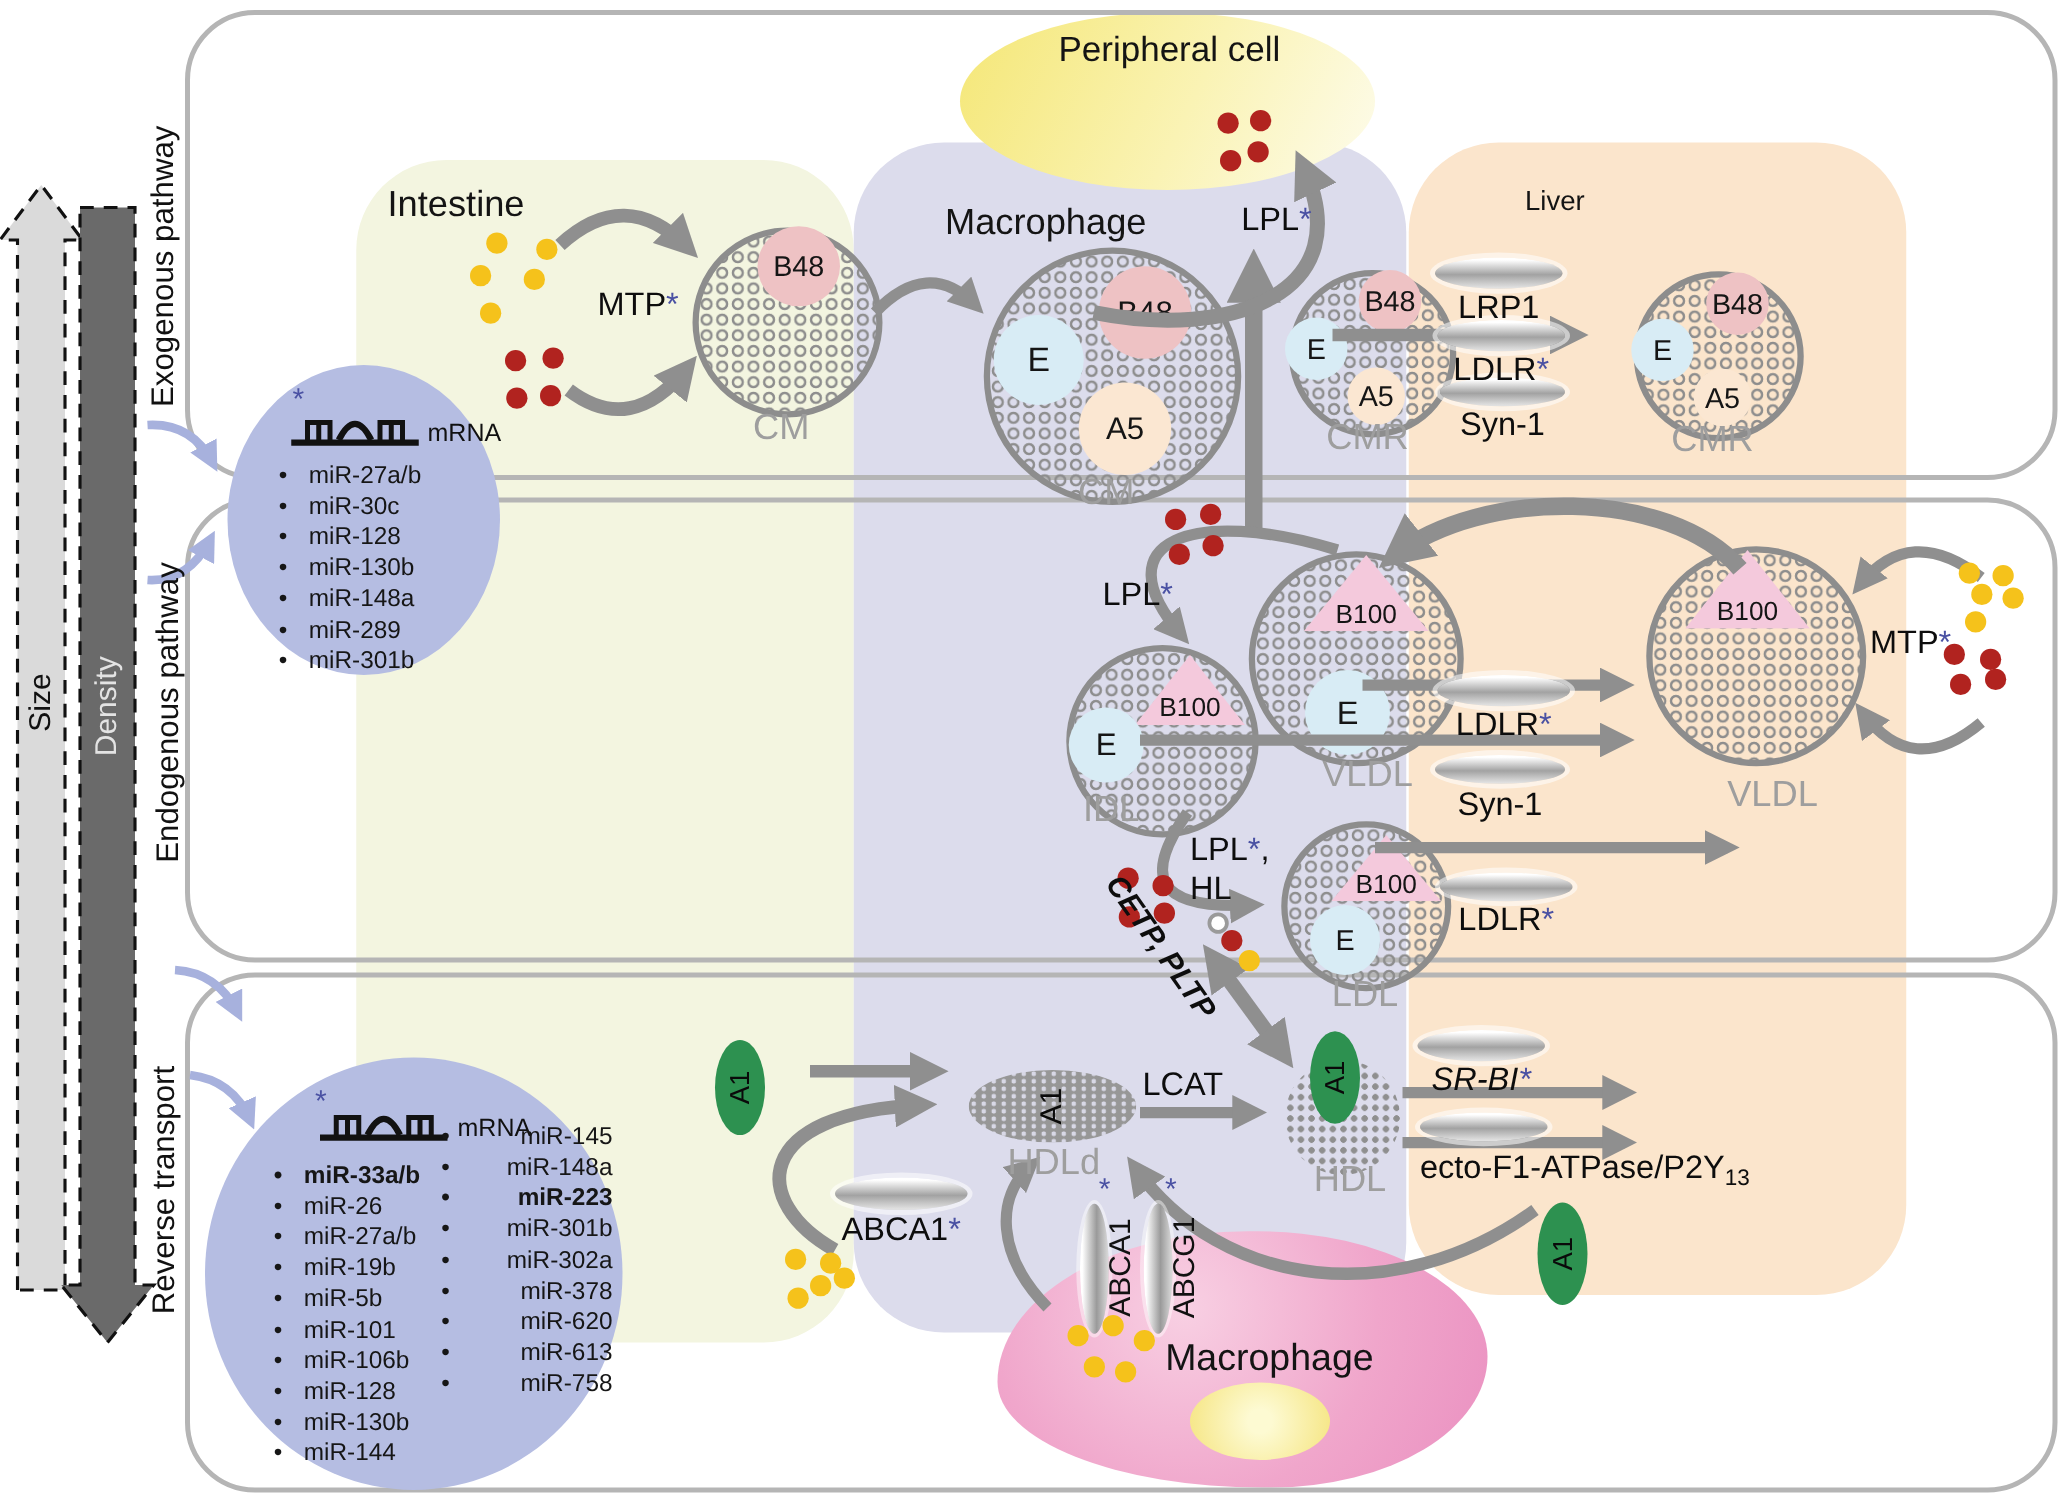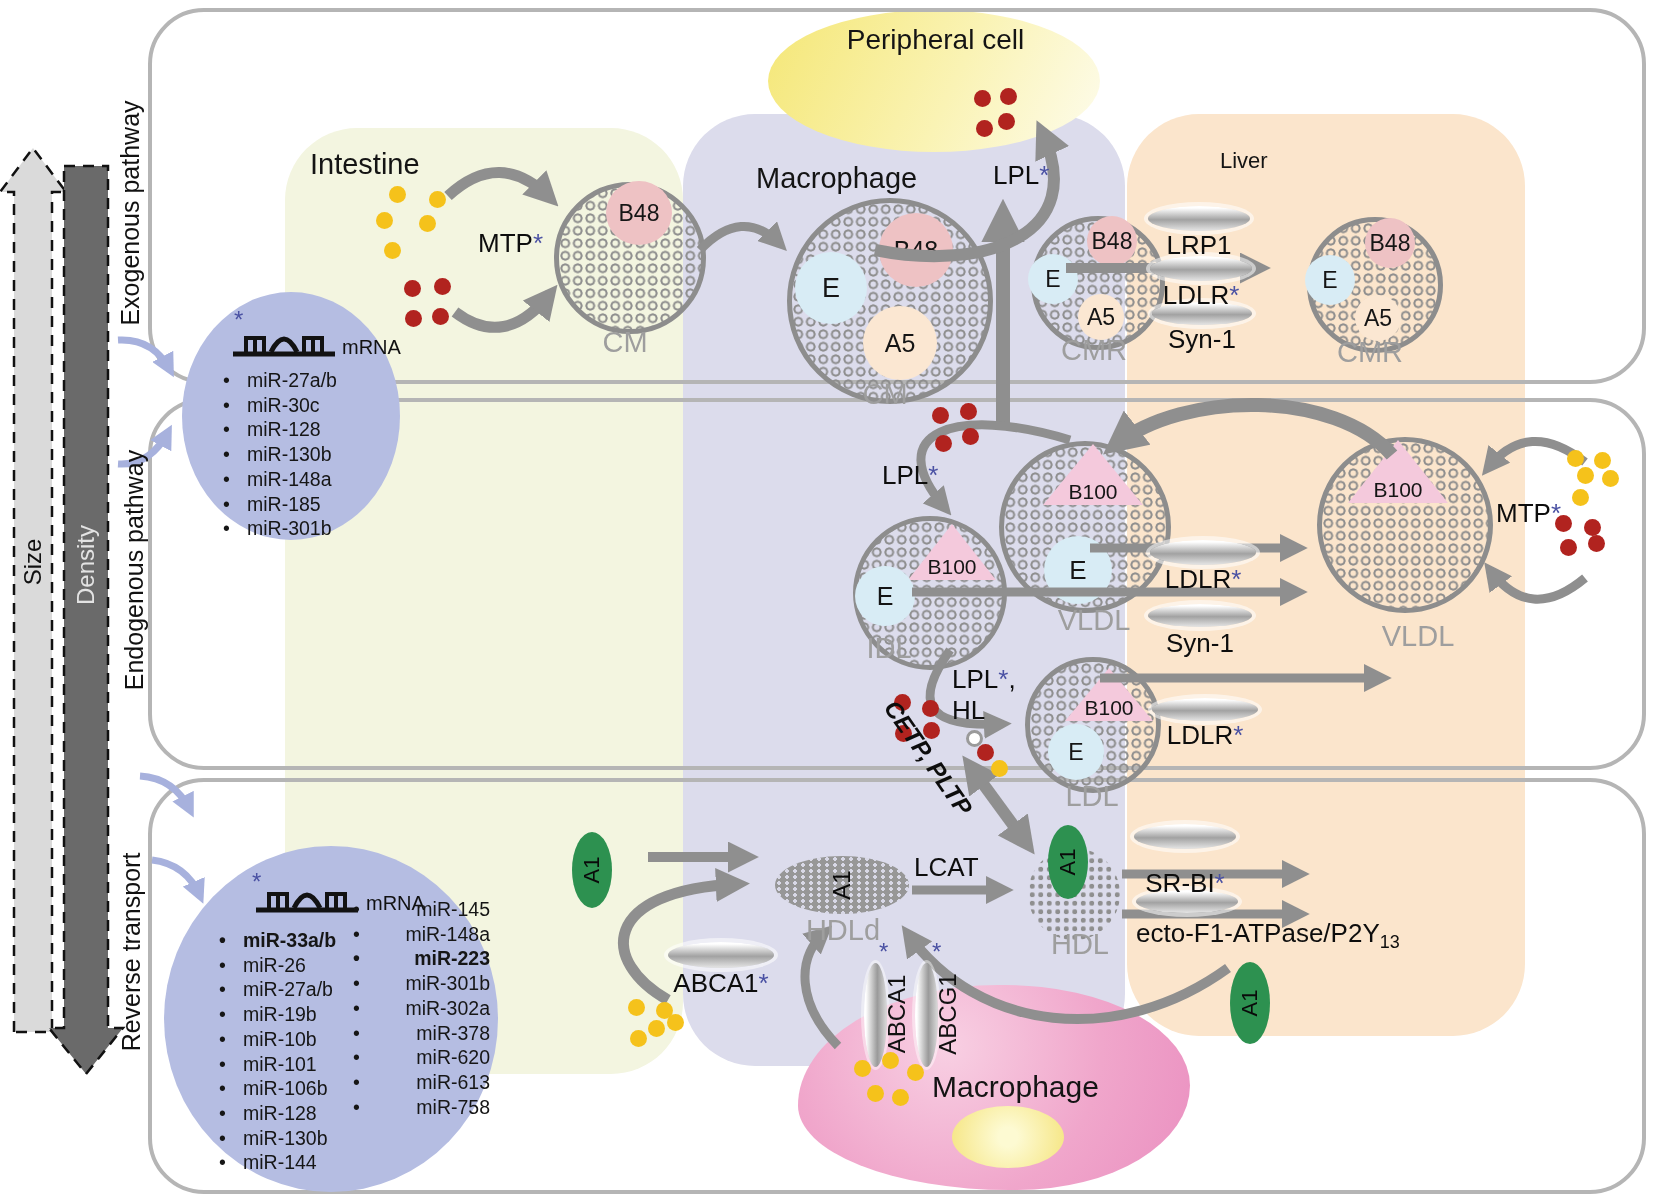--- a/index.html
+++ b/index.html
@@ -152,38 +152,38 @@
     <path d="M41 26 Q54 0 67 26" stroke-width="5"></path>
     <path d="M74 26 V12 H92 V26 M83 12 V26" stroke-width="4"></path>
   </svg>
   <div class="mhead mhead-mrna" style="left:342px;top:336px;">mRNA</div>
   <ul class="mlist" style="left:220px;top:368px;">
     <li>miR-27a/b</li>
     <li>miR-30c</li>
     <li>miR-128</li>
     <li>miR-130b</li>
     <li>miR-148a</li>
-    <li>miR-185</li>
+    <li>miR-289</li>
     <li>miR-301b</li>
   </ul>
 
   <div class="mhead mhead-star star" style="left:252px;top:868px;">*</div>
   <svg class="icon-mrna" style="left:252px;top:882px;" width="110" height="32" viewBox="0 0 108 32">
     <path d="M3 28 H105" stroke-width="5"></path>
     <path d="M16 26 V12 H34 V26 M25 12 V26" stroke-width="4"></path>
     <path d="M41 26 Q54 0 67 26" stroke-width="5"></path>
     <path d="M74 26 V12 H92 V26 M83 12 V26" stroke-width="4"></path>
   </svg>
   <div class="mhead mhead-mrna" style="left:366px;top:892px;">mRNA</div>
   <ul class="mlist" style="left:216px;top:928px;width:140px;">
     <li class="bold">miR-33a/b</li>
     <li>miR-26</li>
     <li>miR-27a/b</li>
     <li>miR-19b</li>
-    <li>miR-10b</li>
+    <li>miR-5b</li>
     <li>miR-101</li>
     <li>miR-106b</li>
     <li>miR-128</li>
     <li>miR-130b</li>
     <li>miR-144</li>
   </ul>
   <ul class="mlist" style="left:350px;top:897px;width:140px;text-align:right;">
     <li>miR-145</li>
     <li>miR-148a</li>
     <li class="bold">miR-223</li>
@@ -262,21 +262,21 @@
   <div class="rlabel" style="left:1152px;top:324px;width:100px;"><span>Syn-1</span></div>
 
   <div class="receptor" style="left:1150px;top:540px;width:106px;height:25px;"></div>
   <div class="rlabel" style="left:1150px;top:564px;width:106px;"><span>LDLR</span><span class="star">*</span></div>
   <div class="receptor" style="left:1148px;top:604px;width:104px;height:23px;"></div>
   <div class="rlabel" style="left:1148px;top:628px;width:104px;"><span>Syn-1</span></div>
   <div class="receptor" style="left:1152px;top:698px;width:106px;height:23px;"></div>
   <div class="rlabel" style="left:1152px;top:720px;width:106px;"><span>LDLR</span><span class="star">*</span></div>
 
   <div class="receptor" style="left:1134px;top:824px;width:102px;height:25px;"></div>
-  <div class="rlabel" style="left:1134px;top:868px;width:102px;"><span>SR-BI</span><span class="star">*</span></div>
+  <div class="rlabel" style="left:1134px;top:848px;width:102px;font-style:italic;"><span>SR-BI</span><span class="star">*</span></div>
   <div class="receptor" style="left:1136px;top:890px;width:102px;height:23px;"></div>
   <div class="rlabel" style="left:1136px;top:918px;text-align:left;"><span>ecto-F1-ATPase/P2Y</span><sub style="font-size:18px;">13</sub></div>
   <div class="receptor" style="left:668px;top:942px;width:106px;height:26px;"></div>
   <div class="rlabel" style="left:664px;top:968px;width:114px;"><span>ABCA1</span><span class="star">*</span></div>
 
   <div class="vreceptor" style="left:864px;top:963px;width:23px;height:104px;"></div>
   <div class="vtext" style="left:851px;top:1003px;width:92px;height:22px;font-size:24px;">
       <span>ABCA1</span>
     </div>
   <div class="enz star" style="left:879px;top:938px;font-size:24px;">*</div>

